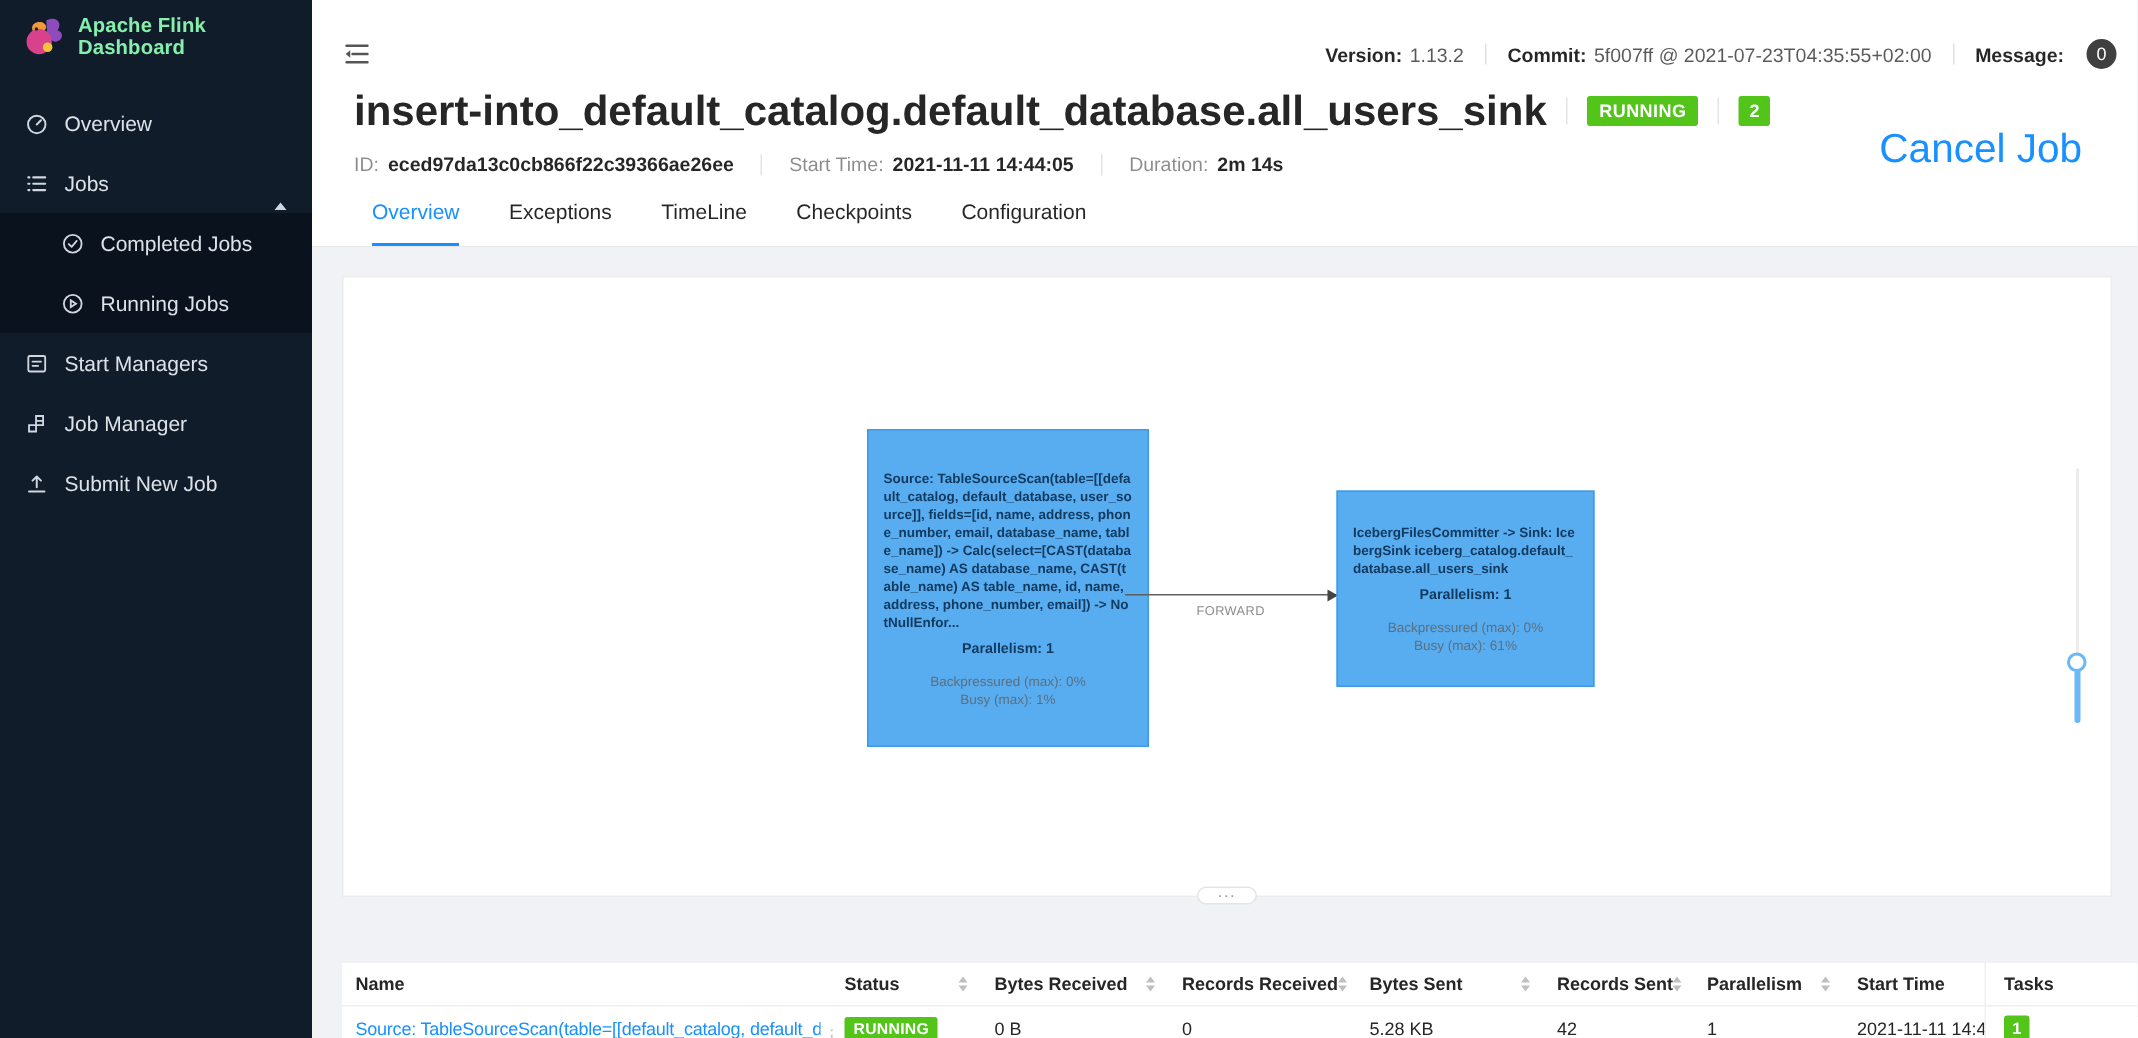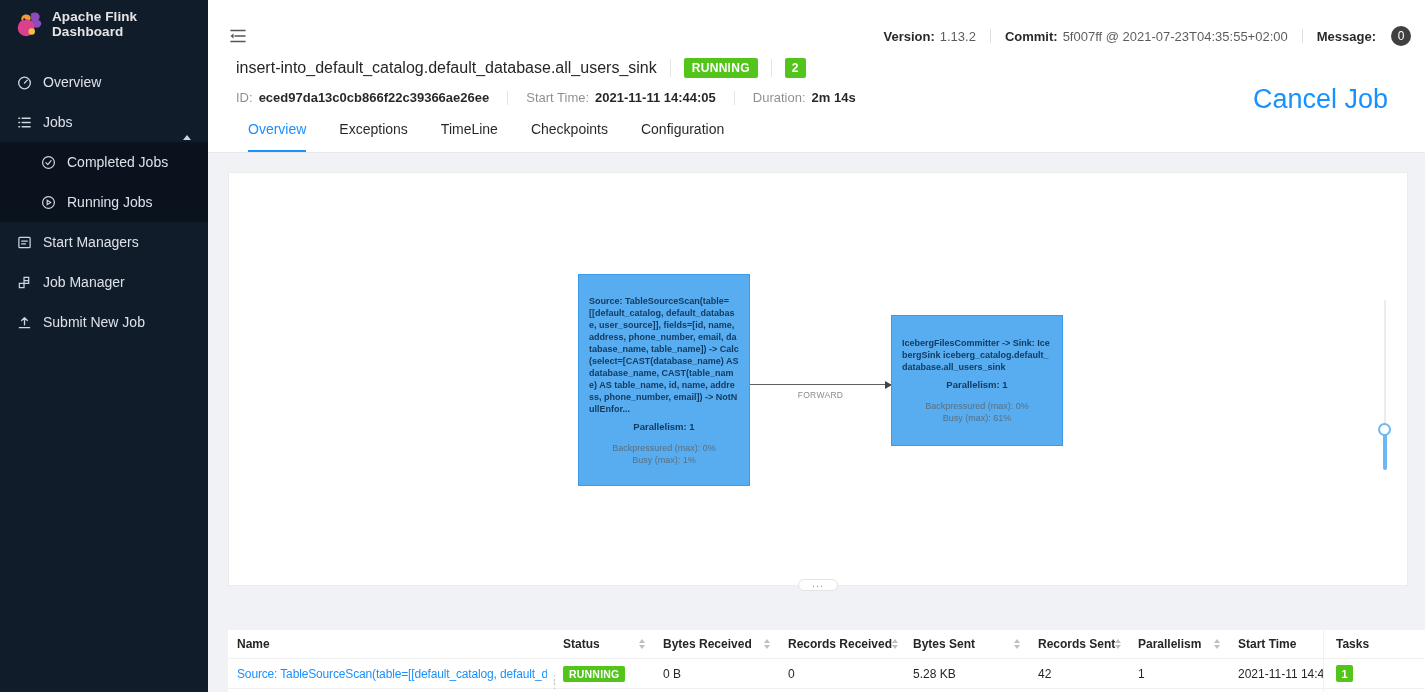--- a/index.html
+++ b/index.html
@@ -3,21 +3,21 @@
 <meta charset="utf-8">
 <style>
   * { margin:0; padding:0; box-sizing:border-box; }
   html,body { width:1425px; height:692px; overflow:hidden; background:#f0f2f5;
     font-family:"Liberation Sans", sans-serif; }
 
   
   .sidebar { position:fixed; left:0; top:0; width:208px; height:692px;
     background:#111c2b; z-index:30; }
   .logo-row { display:flex; align-items:center; height:48px; padding-left:13px; }
-  .logo-title { color:#e5e5e5; font-size:13.5px; font-weight:bold; margin-left:9px; letter-spacing:.1px; }
+  .logo-title { color:#86efac; font-size:13.5px; font-weight:bold; margin-left:9px; letter-spacing:.1px; }
   .menu { margin-top:14px; }
   .menu-item { display:flex; align-items:center; height:40px; padding-left:17px;
     color:#dde2e9; font-size:14px; cursor:pointer; position:relative; }
   .menu-item .mi-icon { width:15px; height:15px; margin-right:11px; display:inline-flex; color:#cfd6df; }
   .submenu { background:#0a121d; padding:0; }
   .submenu .menu-item { padding-left:41px; }
   .caret-wrap { position:absolute; right:17px; top:17px; }
   .caret-up-nav { width:0; height:0; border-left:4px solid transparent;
     border-right:4px solid transparent; border-bottom:5px solid #cfd6df; }
 
@@ -29,21 +29,21 @@
   .fold-icon { width:20px; height:20px; color:#555; cursor:pointer; }
   .build-info { display:flex; align-items:center; font-size:13px; color:#000000d9; }
   .bi-label { font-weight:bold; margin-right:5px; }
   .bi-value { color:#000000a6; }
   .bi-div { width:1px; height:14px; background:#e0e0e0; margin:0 14px; }
   .msg-badge { width:20px; height:20px; border-radius:50%; background:#404040; color:#fff;
     font-size:12px; display:inline-flex; align-items:center; justify-content:center;
     margin-left:10px; box-shadow:0 0 0 1px #fff; }
 
   .title-row { display:flex; align-items:center; padding:12px 0 0 28px; }
-  .job-title { font-size:16px; font-weight:400; color:#262626; }
+  .job-title { font-size:28px; font-weight:700; color:#262626; }
   .t-div { width:1px; height:18px; background:#e4e4e4; margin:0 13px; }
   .badge-green { background:#52c41a; color:#fff; font-weight:bold; font-size:12px;
     padding:3px 8px; border-radius:2px; letter-spacing:.3px; }
   .badge-count { background:#52c41a; color:#fff; font-weight:bold; font-size:12px;
     padding:3px 7px; border-radius:2px; }
   .cancel-job { position:absolute; right:37px; top:84px; color:#1890ff; font-size:27px; cursor:pointer; }
 
   .meta-row { display:flex; align-items:flex-end; padding:12px 0 0 28px; font-size:13px; }
   .meta-label { color:#00000073; margin-right:6px; }
   .meta-value { color:#000000d9; font-weight:bold; }
@@ -58,21 +58,21 @@
 
   .graph-panel { position:absolute; left:20px; top:19px; width:1180px; height:414px;
     background:#fff; border:1px solid #ececec; }
 
   .node { position:absolute; background:#58acf0; border:1px solid #3d9ae8; color:#12395e;
     display:flex; flex-direction:column; justify-content:center;
     padding:8px 10px; font-size:9px; font-weight:bold; line-height:12px; cursor:pointer; }
   .node-desc { word-break:break-all; text-align:left; }
   .node-par { text-align:center; margin-top:6px; font-size:9.5px; }
   .node-metrics { text-align:center; margin-top:9px; color:#5a7080; font-weight:normal; line-height:12px; }
-  .node1 { left:349px; top:101px; width:172px; height:212px; }
+  .node1 { left:349px; top:101px; width:188px; height:212px; }
   .node2 { left:662px; top:142px; width:172px; height:131px; }
 
   .edge-line { position:absolute; left:521px; top:211px; width:141px; height:1px; background:#5f5f5f; }
   .edge-arrowhead { position:absolute; right:-1px; top:-3.5px; width:0; height:0;
     border-top:4px solid transparent; border-bottom:4px solid transparent; border-left:7px solid #444; }
   .edge-label { position:absolute; left:521px; top:217px; width:141px; text-align:center;
     font-size:8.5px; color:#8c8c8c; letter-spacing:.3px; }
 
   .zoom-slider-track { position:absolute; left:1155px; top:127px; width:2px; height:170px;
     background:#ececec; border-radius:1px; }

